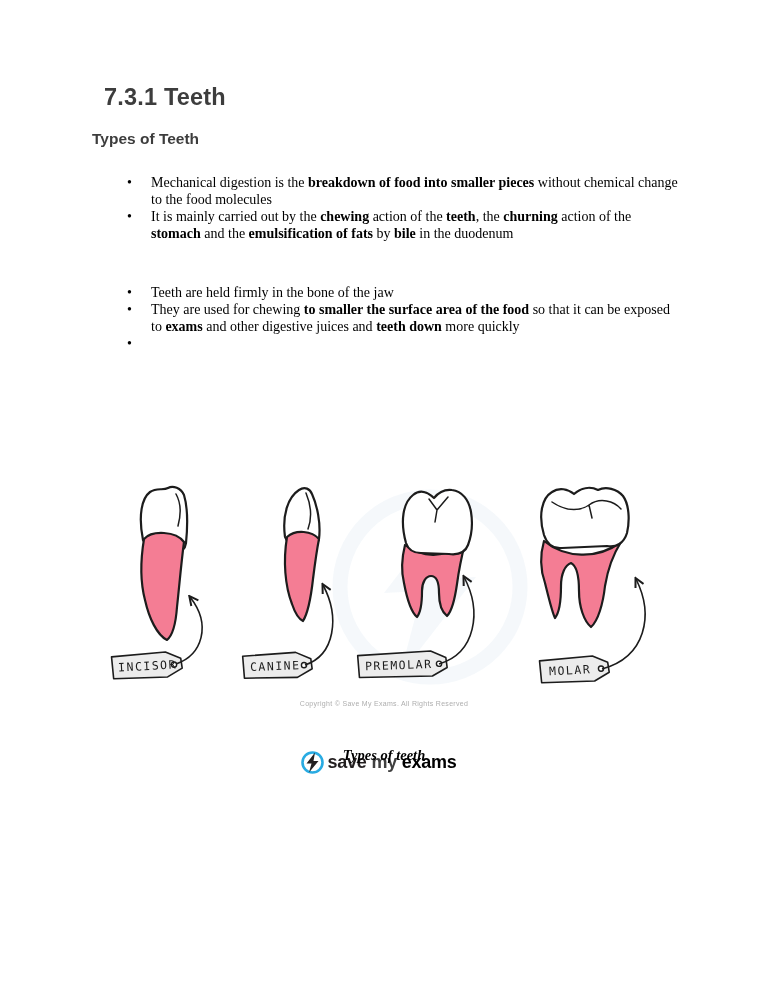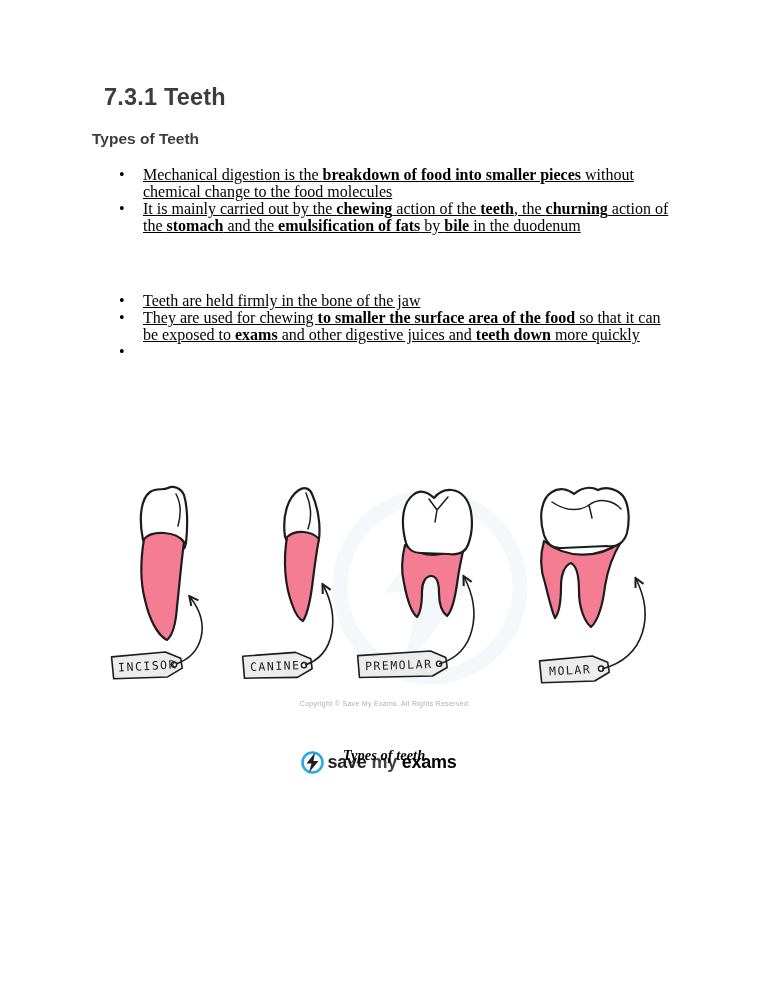--- a/index.html
+++ b/index.html
@@ -2,30 +2,30 @@
 <html><head>
 <meta charset="utf-8">
 <style>
   html,body{margin:0;padding:0;background:#fff;}
   .page{position:relative;width:768px;height:994px;background:#ffffff;overflow:hidden;
         font-family:"Liberation Serif",serif;color:#000;}
   .h1{position:absolute;left:104px;top:84px;margin:0;font-family:"Liberation Sans",sans-serif;
       font-size:23.5px;font-weight:700;color:#3d3d3d;letter-spacing:.2px;}
   .h2{position:absolute;left:92px;top:130px;margin:0;font-family:"Liberation Sans",sans-serif;
       font-size:15.5px;font-weight:700;color:#3d3d3d;}
-  ul.main{list-style:none;margin:0;padding:0 0 0 51px;width:533px;
-          font-size:16px;line-height:16.9px;text-decoration:underline;}
+  ul.main{list-style:none;margin:8px;padding:0 0 0 51px;width:533px;
+          font-size:14px;line-height:16.9px;}
   ul.main>li{position:relative;}
   ul.main>li::before{content:"\2022";position:absolute;left:-24px;top:0;}
   ul.sub{list-style:none;margin:0;padding:0 0 0 44px;}
   ul.sub>li{position:relative;}
   ul.sub>li::before{content:"o";position:absolute;left:-21px;top:1px;
                     font-family:"Liberation Mono",monospace;font-size:11px;}
   .list1{position:absolute;left:92px;top:167px;}
-  .list2{position:absolute;left:92px;top:293px;}
+  .list2{position:absolute;left:92px;top:277px;}
   b{font-weight:700;}
   .figure{position:absolute;left:100px;top:485px;}
   .tagtext{font-family:"DejaVu Sans Mono",monospace;font-size:11.5px;letter-spacing:1.5px;fill:#1c1c1c;}
   .copyright{position:absolute;left:0;top:700px;width:768px;text-align:center;
              font-family:"Liberation Sans",sans-serif;font-size:7px;color:#aeaeae;letter-spacing:.3px;}
   .logo{position:absolute;left:0;top:714px;width:756px;display:flex;justify-content:center;
         align-items:center;font-family:"Liberation Sans",sans-serif;font-weight:700;font-size:18px;margin-top:36px;}
   .logo .icon{margin-right:3px;display:block;}
   .logo .w-save{color:#231f20;letter-spacing:-.3px;}
   .logo .w-my{color:#404040;margin-left:5px;letter-spacing:-.3px;}

